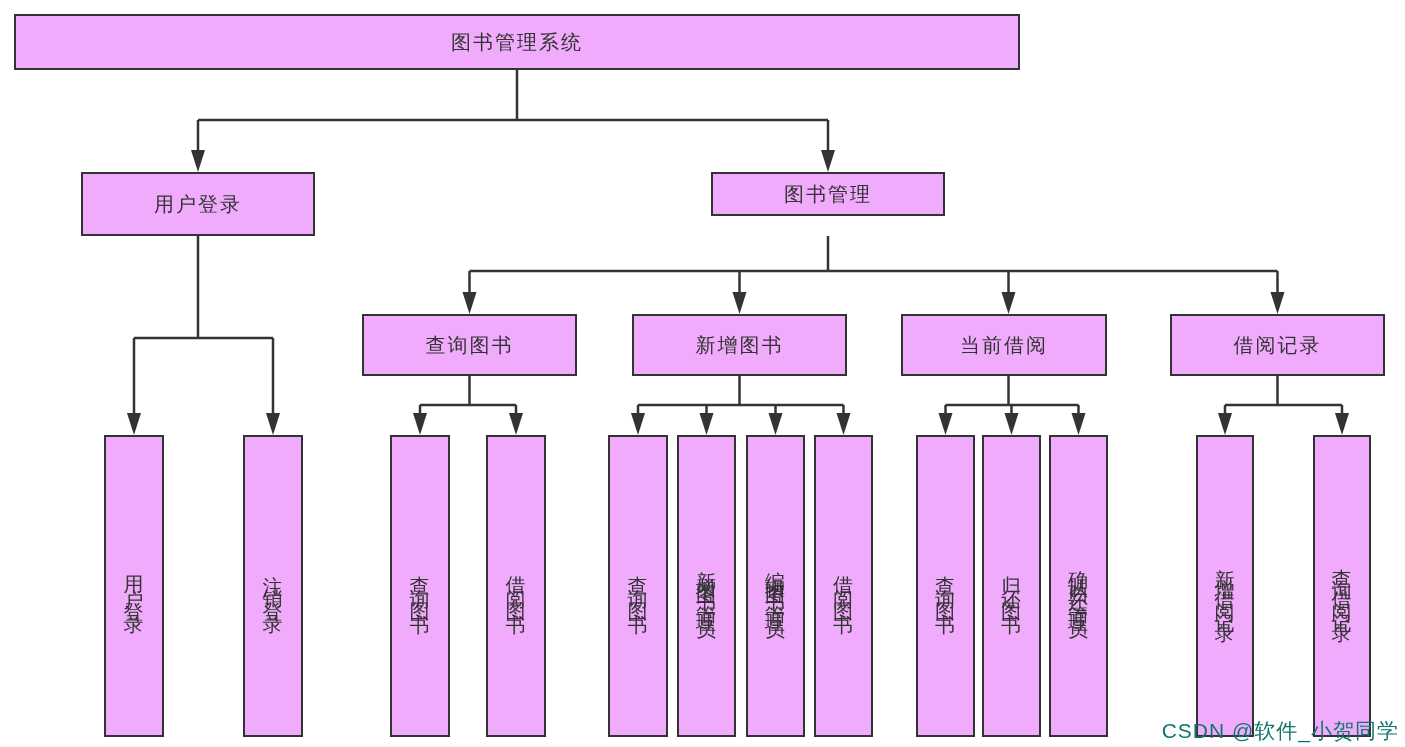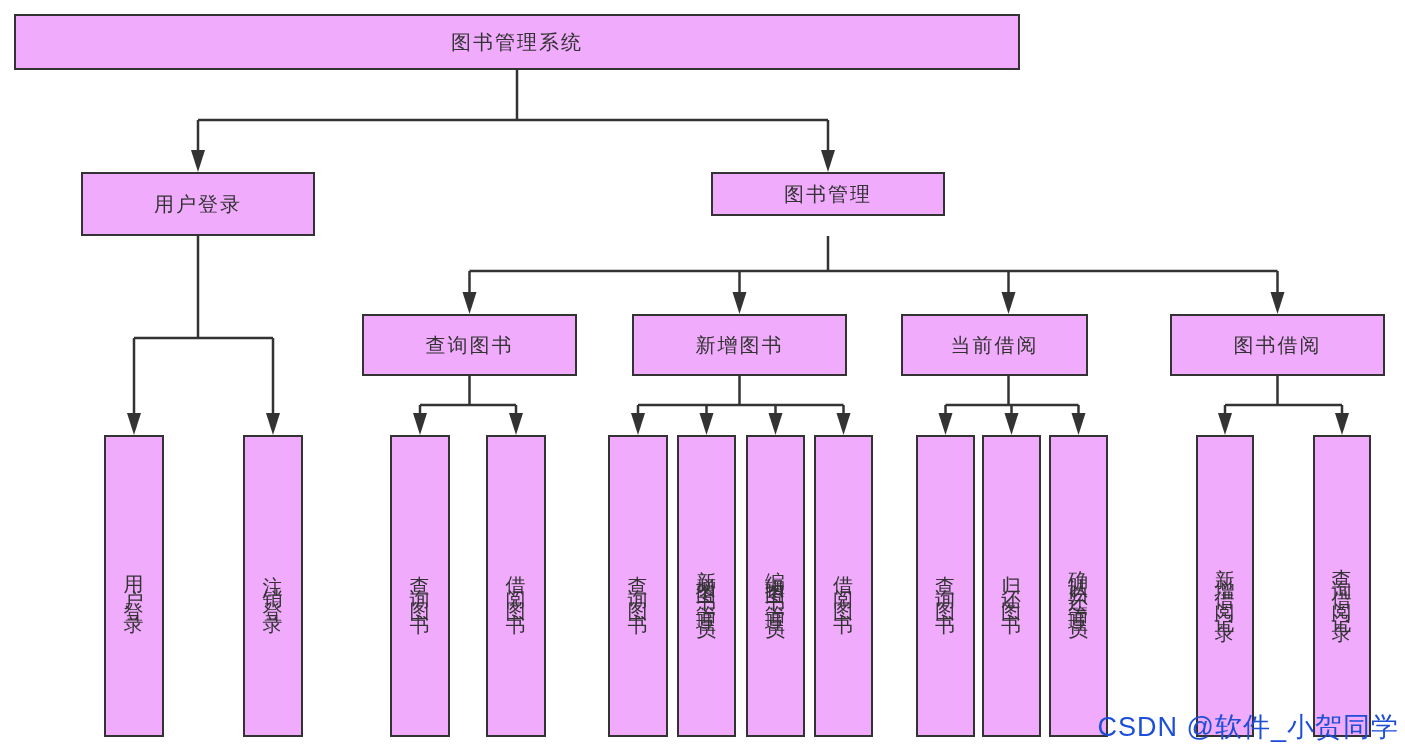--- a/index.html
+++ b/index.html
@@ -13,21 +13,21 @@
     position:absolute;box-sizing:border-box;background:#f0abfc;
     border:2.5px solid #333333;color:#333333;z-index:1;
     display:flex;align-items:center;justify-content:center;
     font-size:20px;letter-spacing:2px;text-align:center;
   }
   .node.vert span{
     writing-mode:vertical-rl;text-orientation:mixed;line-height:1;
   }
   .watermark{
     position:absolute;right:6px;bottom:2px;z-index:2;
-    font-size:27px;color:#1d4ed8;letter-spacing:1px;
+    font-size:21px;color:#0f766e;letter-spacing:1px;
     pointer-events:none;white-space:nowrap;
   }
 </style>
 </head>
 <body>
 
 <div id="diagram">
   <svg id="connectors" width="1405" height="747" viewBox="0 0 1405 747">
       <line x1="517" y1="70" x2="517" y2="120" stroke="#333333" stroke-width="2.5"></line>
       <line x1="198" y1="120" x2="828" y2="120" stroke="#333333" stroke-width="2.5"></line>
@@ -97,25 +97,25 @@
     </div>
     <div class="node vert" style="left: 243px; top: 435px; width: 60px; height: 302px;">
       <span style="letter-spacing: 13px;">注销登录</span>
     </div>
     <div class="node" style="left: 362px; top: 314px; width: 215px; height: 62px;">
       <span>查询图书</span>
     </div>
     <div class="node" style="left: 632px; top: 314px; width: 215px; height: 62px;">
       <span>新增图书</span>
     </div>
-    <div class="node" style="left: 901px; top: 314px; width: 187px; height: 62px;">
+    <div class="node" style="left: 901px; top: 314px; width: 206px; height: 62px;">
       <span>当前借阅</span>
     </div>
     <div class="node" style="left: 1170px; top: 314px; width: 215px; height: 62px;">
-      <span>图书借阅</span>
+      <span>借阅记录</span>
     </div>
     <div class="node vert" style="left: 390px; top: 435px; width: 60px; height: 302px;">
       <span style="letter-spacing: 13px;">查询图书</span>
     </div>
     <div class="node vert" style="left: 486px; top: 435px; width: 60px; height: 302px;">
       <span style="letter-spacing: 13px;">借阅图书</span>
     </div>
     <div class="node vert" style="left: 608px; top: 435px; width: 60px; height: 302px;">
       <span style="letter-spacing: 13px;">查询图书</span>
     </div>

